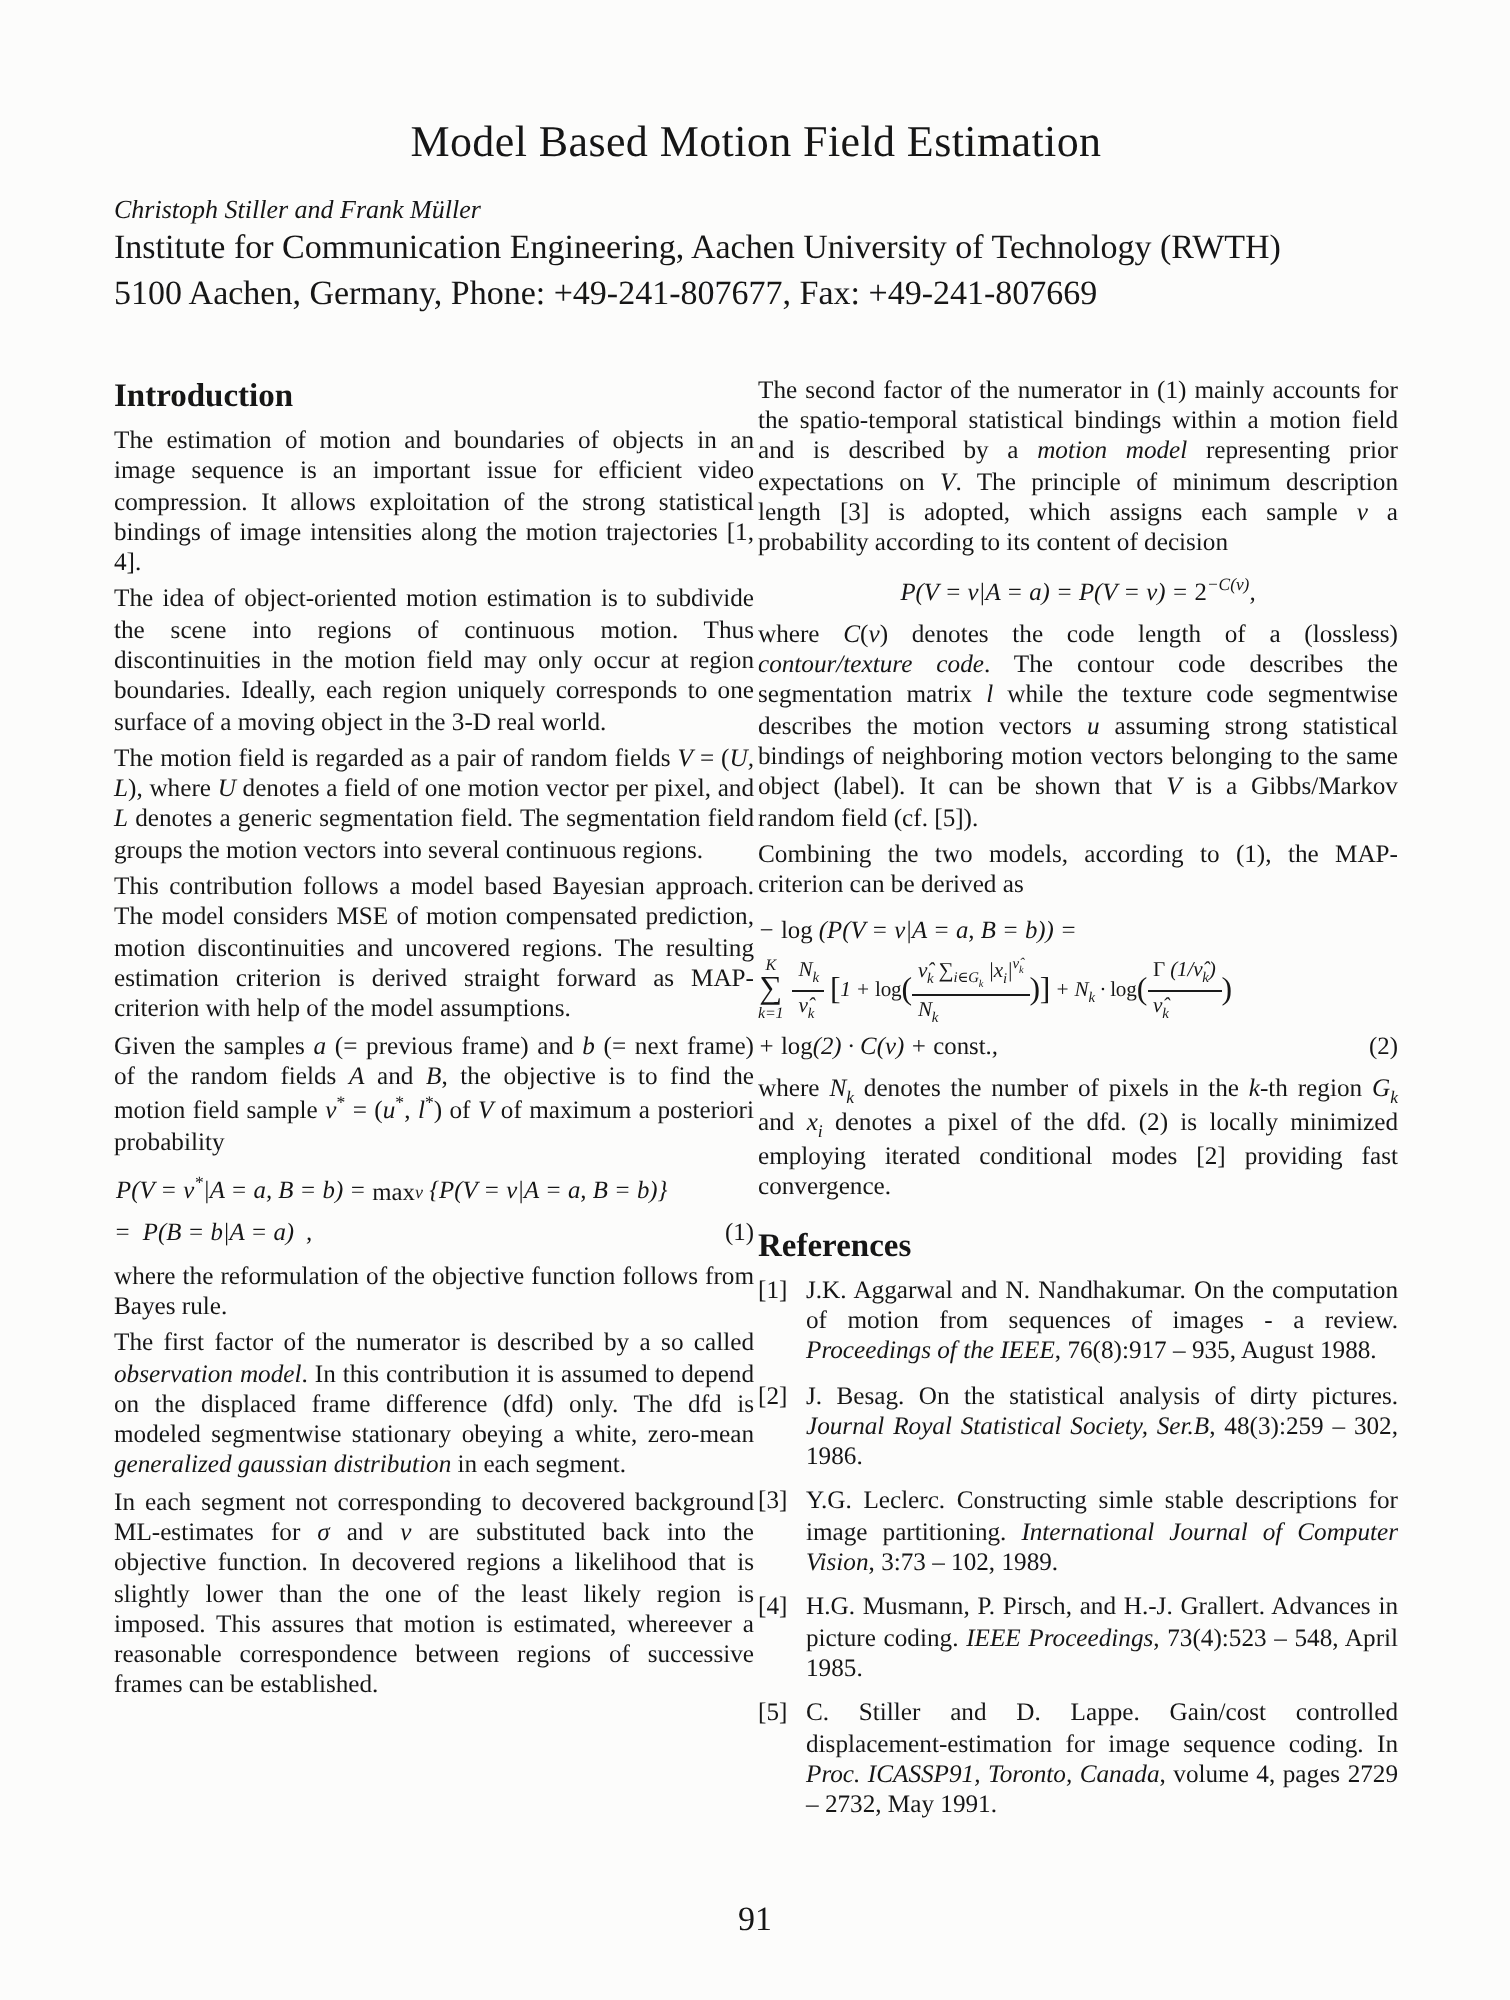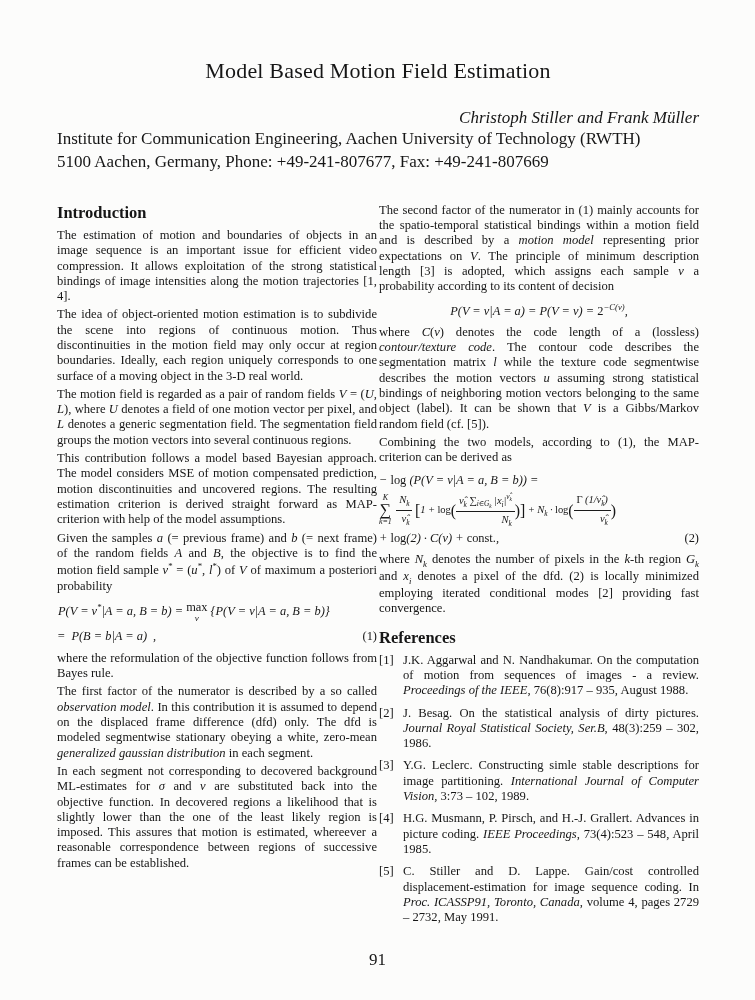--- a/index.html
+++ b/index.html
@@ -3,34 +3,34 @@
 <meta charset="utf-8">
 <style>
   html,body { margin:0; padding:0; background:#e9e9e9; }
   .page {
     width:755px; height:1000px; margin:0 auto; position:relative;
     background:#fcfcfb; color:#161616; box-sizing:border-box;
     padding:58px 56px 0 57px; overflow:hidden;
     font-family:"Liberation Serif","DejaVu Serif",serif;
   }
   .title { text-align:center; font-size:22px; letter-spacing:0.2px; }
-  .authors { text-align:right; font-style:italic; font-size:17px; margin-top:24px; }
+  .authors { text-align:left; font-style:italic; font-size:13px; margin-top:13px; }
   .affiliation { text-align:left; font-size:17px; line-height:1.35; }
   .columns { display:flex; gap:2px; margin-top:29px; }
   .col { width:322px; font-size:12.6px; line-height:1.215; text-align:justify; }
   .col h2 { font-size:16.5px; margin:11px 0 5px; font-weight:bold; text-align:left; }
   .col h2.first { margin-top:0; }
   .col p { margin:0 0 3px 0; }
   
   .eq { font-style:italic; font-size:12.4px; margin:7px 0 6px; text-align:left; }
   .eq .rm, .eq-tag, .mop-name, .bp, .bigop { font-style:normal; }
-  .frac { display:inline-block; vertical-align:middle; text-align:right; line-height:1.25; }
+  .frac { display:inline-block; vertical-align:middle; text-align:left; line-height:1.25; }
   .frac > .num { display:block; border-bottom:1px solid #1a1a1a; padding:0 3px 1px; }
   .frac > .den { display:block; padding:1px 3px 0; }
-  .mop { display:inline-flex; flex-direction:column; align-items:center; vertical-align:middle; line-height:1; }
+  .mop { display:inline-flex; flex-direction:row; align-items:center; vertical-align:middle; line-height:1; }
   .mop-under { font-size:9px; line-height:1; margin-top:1px; font-style:italic; }
   .eq1-l1 { white-space:nowrap; padding-left:1px; }
   .eq1-l2 { display:flex; align-items:center; margin-top:5px; }
   .eq1-l2 .frac { margin:0 3px; }
   .eq-tag { margin-left:auto; }
   .eq-center { text-align:center; }
   .eq2-l2 { white-space:nowrap; font-size:10.6px; margin:4px 0 2px; letter-spacing:-0.1px; }
   .eq2-l3 { display:flex; align-items:center; margin-top:2px; }
   .bigop { display:inline-flex; flex-direction:column; align-items:center; vertical-align:middle; line-height:1; margin-right:2px; }
   .bo-sup, .bo-sub { font-size:8px; font-style:italic; }

